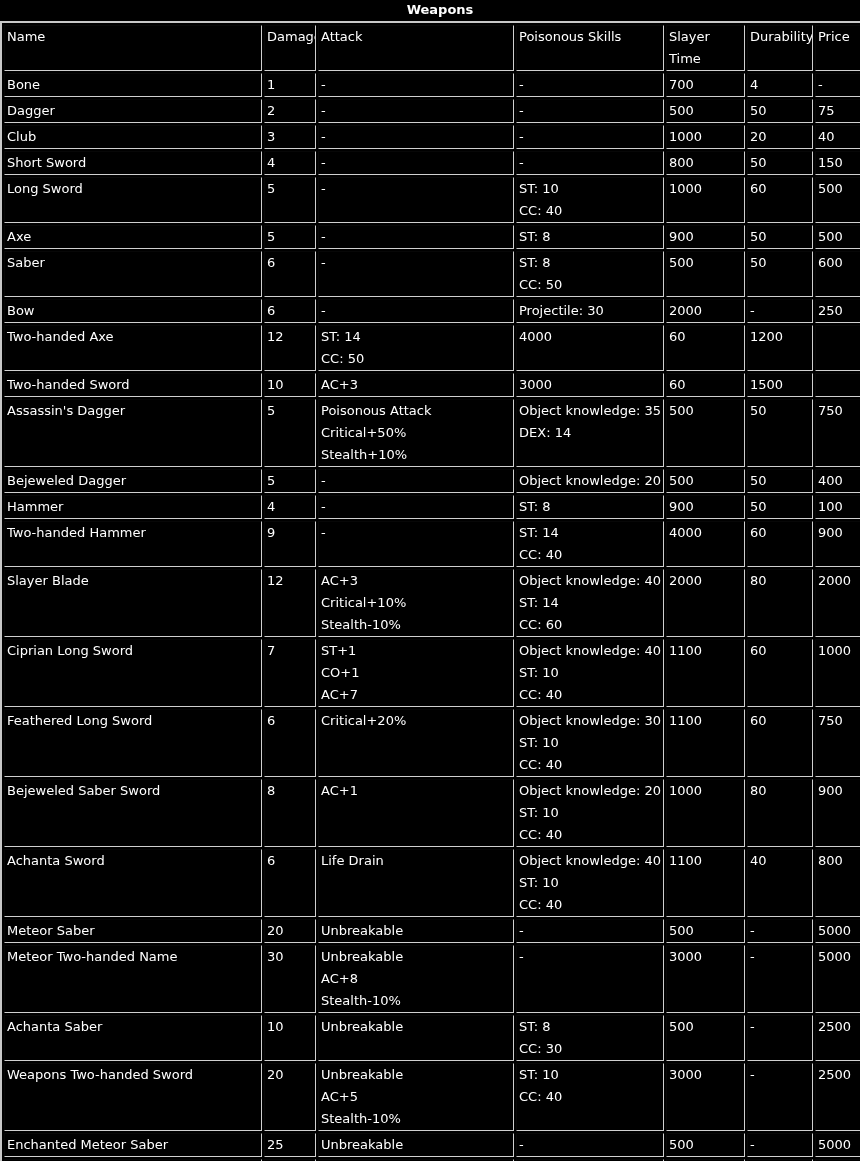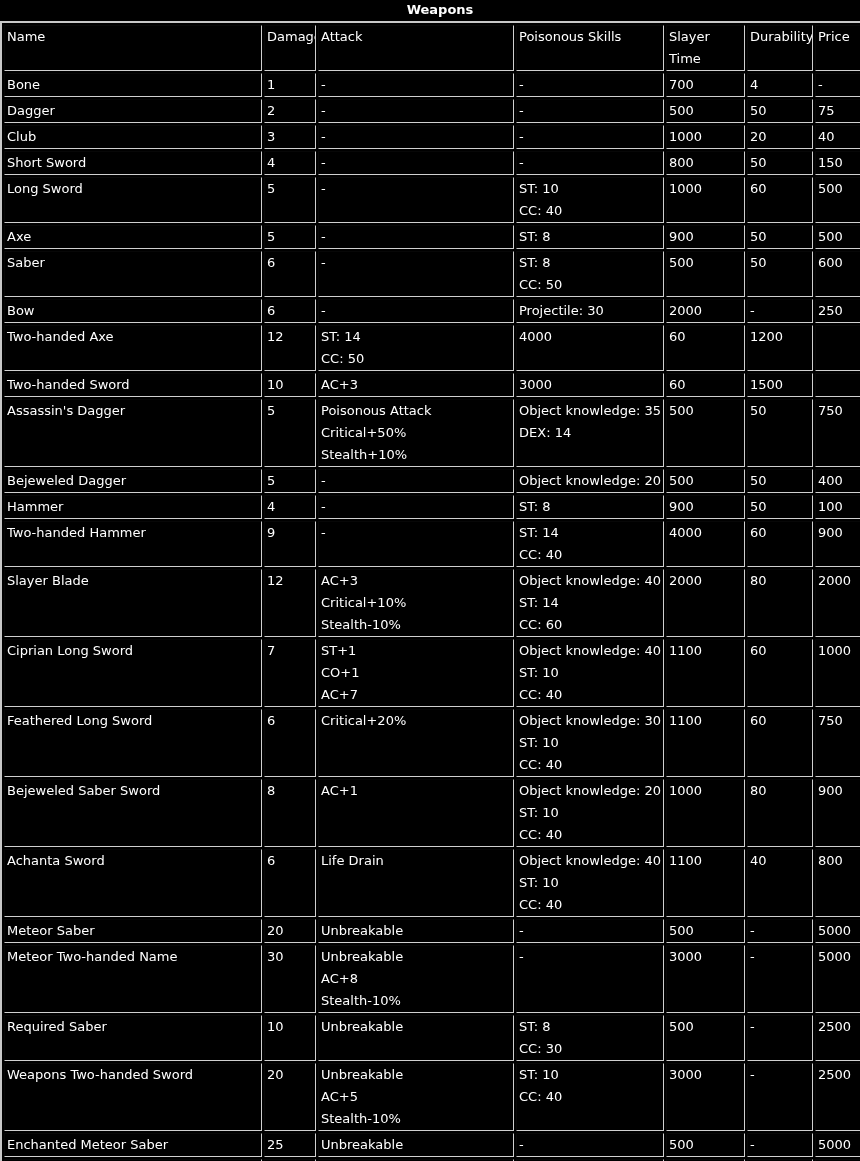--- a/index.html
+++ b/index.html
@@ -313,21 +313,21 @@
           <td>30</td>
           <td>Unbreakable
 AC+8
 Stealth-10%</td>
           <td>-</td>
           <td>3000</td>
           <td>-</td>
           <td>5000</td>
         </tr>
         <tr>
-          <td>Required Saber</td>
+          <td>Achanta Saber</td>
           <td>10</td>
           <td>Unbreakable</td>
           <td>ST: 8
 CC: 30</td>
           <td>500</td>
           <td>-</td>
           <td>2500</td>
         </tr>
         <tr>
           <td>Weapons Two-handed Sword</td>

